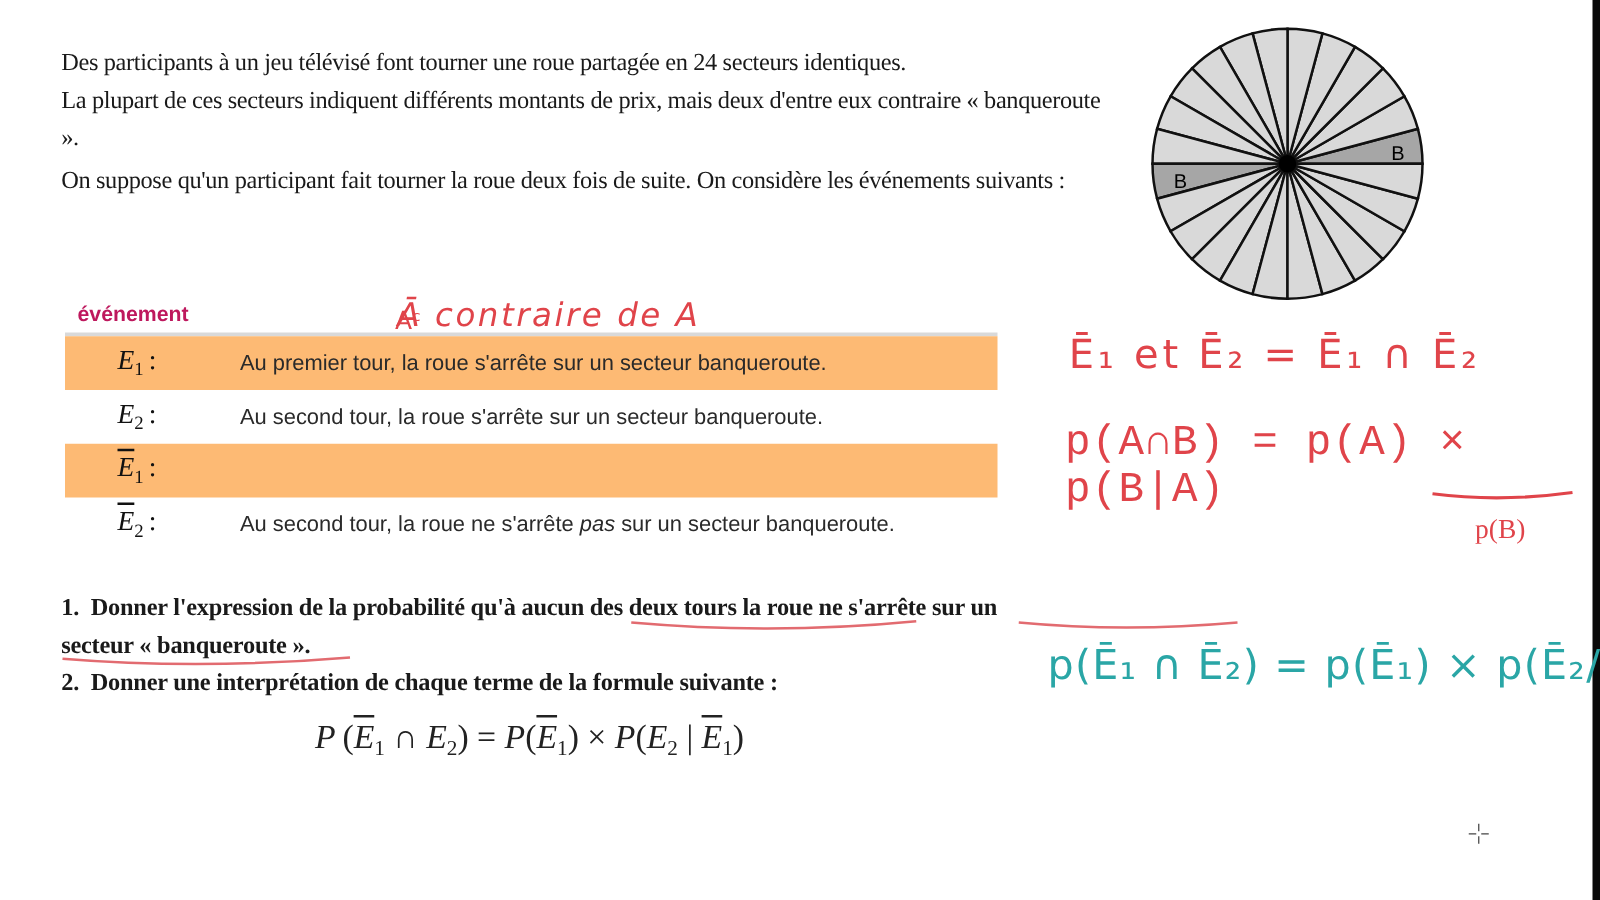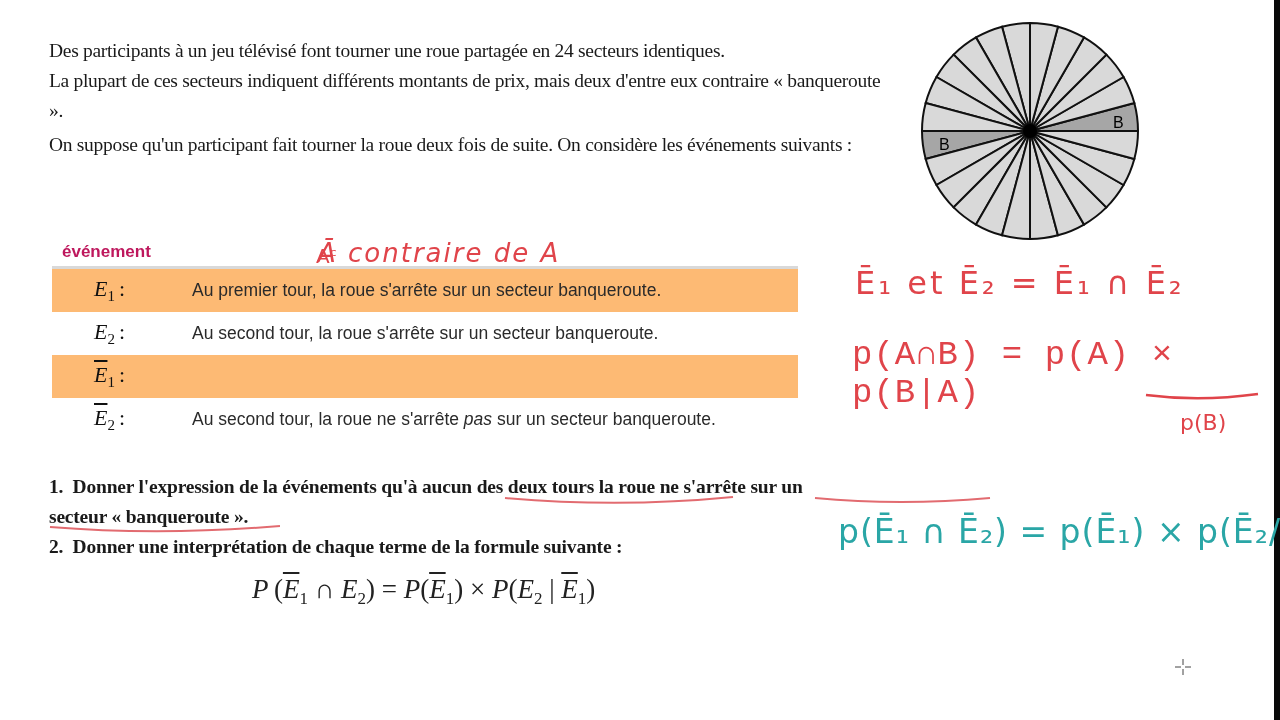--- a/index.html
+++ b/index.html
@@ -87,38 +87,38 @@
       <div class="row">
         <div class="sym"><span class="bar">E</span><sub>2</sub><span class="colon">:</span></div>
         <div class="desc"><span>Au second tour, la roue ne s'arrête </span><i>pas</i><span> sur un secteur banqueroute.</span></div>
       </div>
     </div>
 </div>
 
 <div class="questions">
   <p>
     <span>1.</span>&nbsp;
-    <span>Donner l'expression de la événements qu'</span><span>à aucun des deux tours</span><span> la roue </span><span>ne s'arrête sur un</span><span> </span><br>
+    <span>Donner l'expression de la probabilité qu'</span><span>à aucun des deux tours</span><span> la roue </span><span>ne s'arrête sur un</span><span> </span><br>
     <span>secteur « banqueroute</span><span> ».</span>
   </p>
   <p>
     <span>2.</span>&nbsp;
     <span>Donner une interprétation de chaque terme de la formule suivante :</span>
   </p>
 </div>
 
 <div class="formula">
   <i>P</i> (<i class="bar">E</i><sub>1</sub> <span>∩</span> <i>E</i><sub>2</sub>) <span>=</span> <i>P</i>(<i class="bar">E</i><sub>1</sub>) <span>×</span> <i>P</i>(<i>E</i><sub>2</sub> <span>|</span> <i class="bar">E</i><sub>1</sub>)
 </div>
 
 <div class="ink ink-red" style="left:318px;top:206px;font-size:26px;font-style:italic;letter-spacing:2px;margin-top:32px;">Ā contraire de A</div>
 <div class="ink ink-red" style="left:316px;top:244px;font-size:20px;">Aᶜ</div>
 <div class="ink ink-red" style="left:855px;top:264px;font-size:32px;letter-spacing:3px;">Ē₁ et Ē₂ = Ē₁ ∩ Ē₂</div>
 <div class="ink ink-red" style="left:852px;top:336px;font-size:34px;letter-spacing:1px;font-family:Liberation Mono, monospace;">p(A∩B) = p(A) × p(B|A)</div>
-<div class="ink ink-red" style="left:1180px;top:410px;font-size:22px;">p(B)</div>
+<div class="ink ink-red" style="left:1180px;top:410px;font-size:22px;font-family:Liberation Serif, serif;">p(B)</div>
 <div class="ink ink-teal" style="left:838px;top:512px;font-size:33px;letter-spacing:1px;white-space:nowrap;">p(Ē₁ ∩ Ē₂) = p(Ē₁) × p(Ē₂/Ē₁</div>
 
 <svg class="annot-svg">
   <path d="M505 498 Q620 508 733 497" stroke="#e26b70" stroke-width="2" fill="none"></path>
   <path d="M815 498 Q900 506 990 498" stroke="#e26b70" stroke-width="2" fill="none"></path>
   <path d="M50 527 Q160 536 280 526" stroke="#e26b70" stroke-width="2" fill="none"></path>
   <path d="M1146 395 Q1200 402 1258 394" stroke="#e0444a" stroke-width="2.5" fill="none"></path>
 </svg>
 
 <svg class="cursor" viewBox="0 0 18 18">

